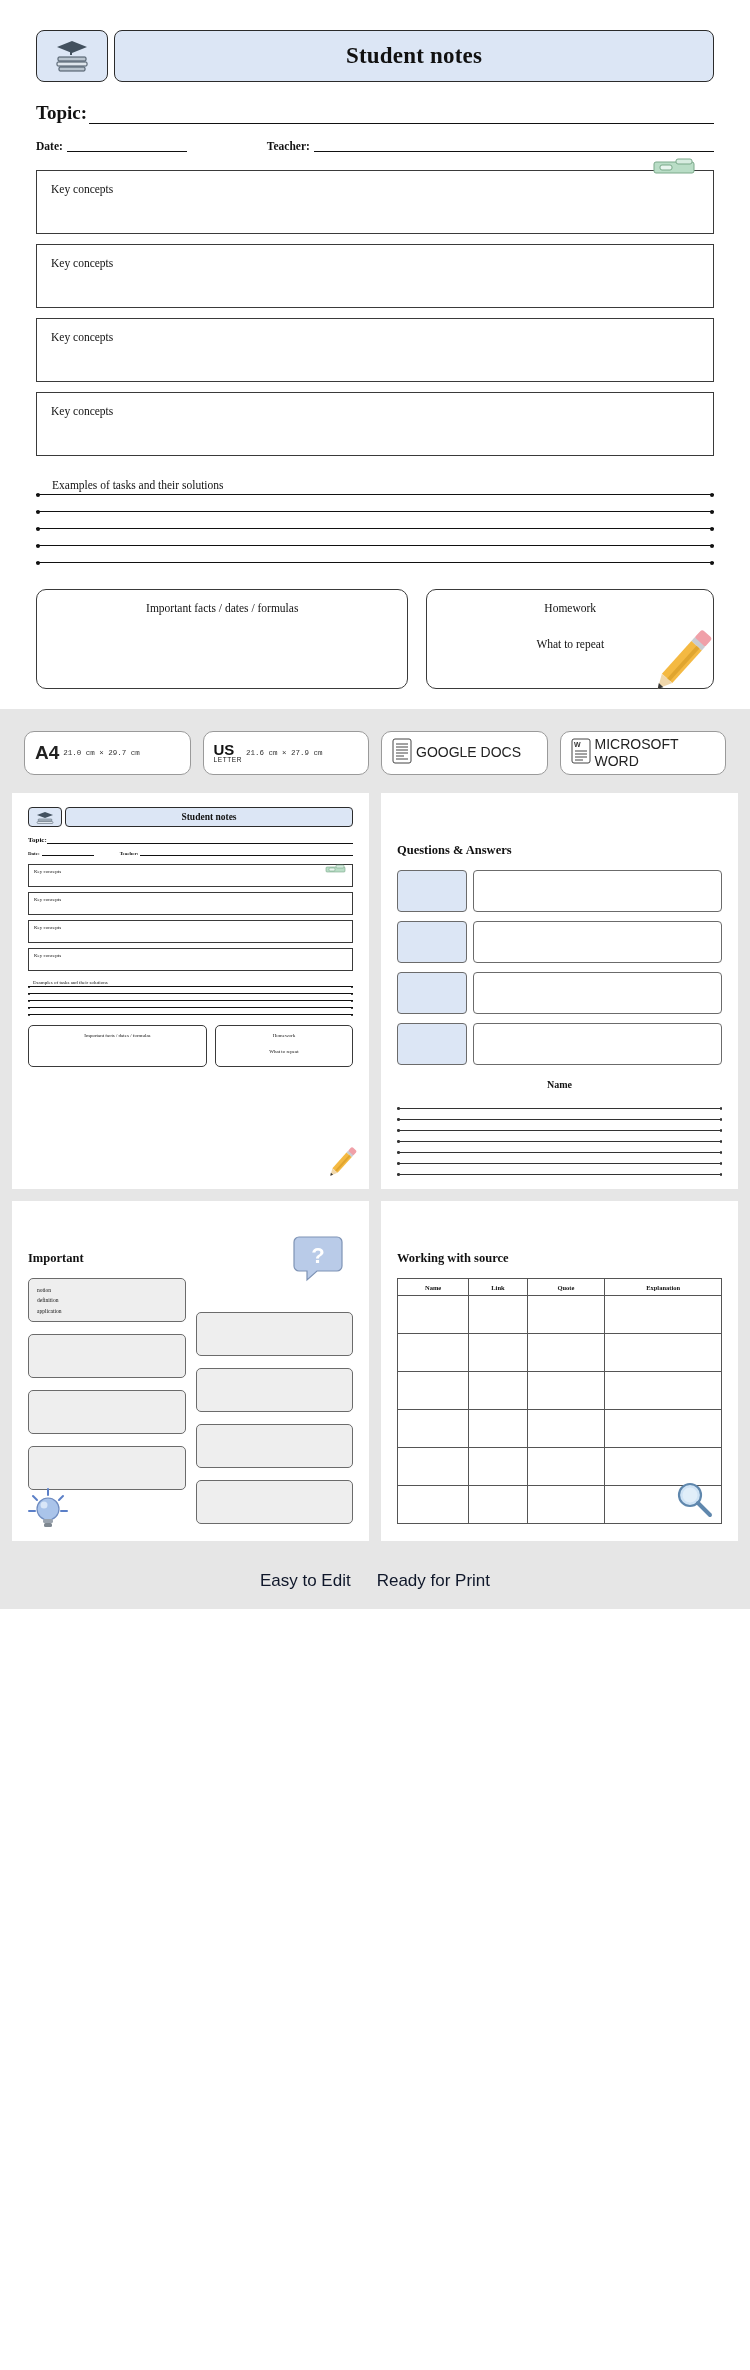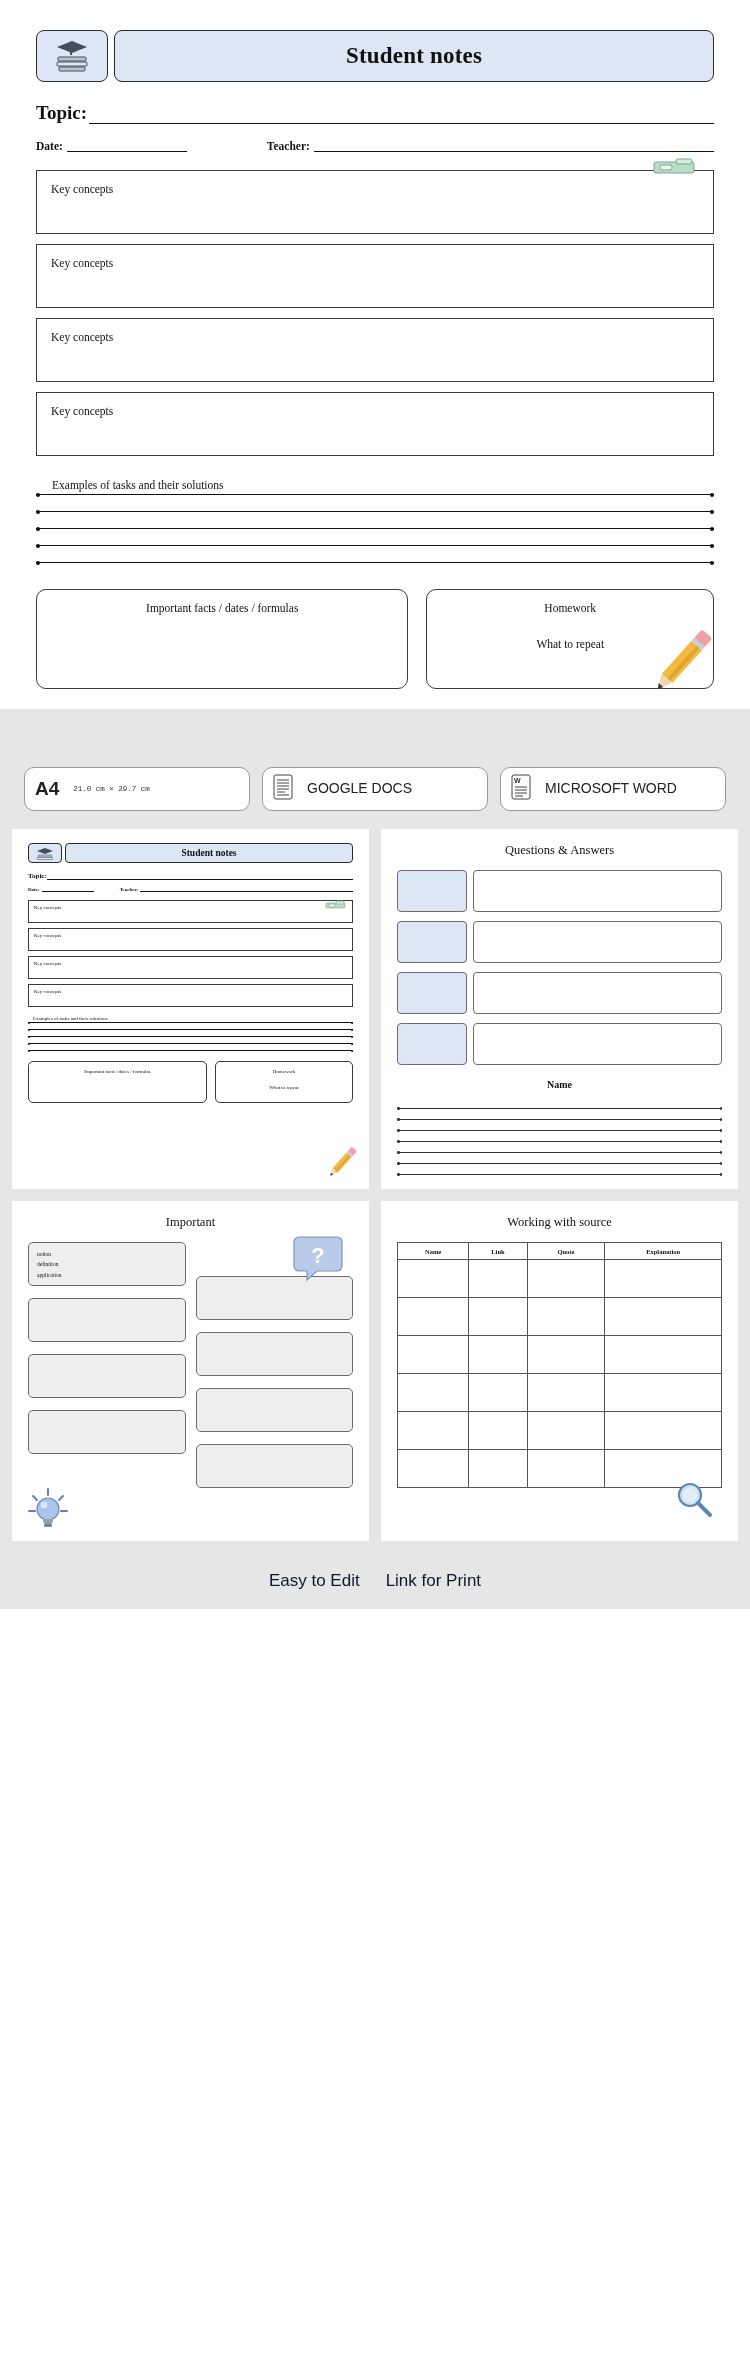--- a/index.html
+++ b/index.html
@@ -149,24 +149,23 @@
     justify-content: center;
   }
   .format-chip {
     background: #ffffff;
     border: 1px solid #9a9a9a;
     border-radius: 10px;
     height: 44px;
     flex: 1;
     display: flex;
     align-items: center;
-    gap: 14px;
+    gap: 4px;
     padding: 0 10px;
     font-family: "Liberation Sans", sans-serif;
-    margin-top: 36px;
   }
   .chip-big { font-size: 19px; font-weight: bold; color: #222; }
   .chip-sub { font-size: 7.5px; color: #333; line-height: 1.15; font-family: Liberation Mono, monospace; }
   .chip-us { display: flex; flex-direction: column; line-height: 1; }
   .chip-us .u1 { font-size: 15px; font-weight: bold; }
   .chip-us .u2 { font-size: 6.5px; letter-spacing: .6px; }
   .chip-label { font-size: 14px; color: #222; line-height: 1.25; }
 
   
   .grid {
@@ -176,24 +175,24 @@
     grid-template-columns: 1fr 1fr;
     gap: 12px;
   }
   .card {
     background: #ffffff;
     padding: 14px 16px;
     position: relative;
     min-height: 340px;
   }
   .card-title {
-    text-align: center;
     font-size: 12.5px;
-    font-weight: normal;
+    font-weight: bold;
     margin-bottom: 12px;
+    margin-top: 36px;
   }
 
   
   .mini-title-row { display: flex; gap: 3px; }
   .mini-badge {
     width: 34px; height: 20px;
     border: .8px solid #2b2b2b; border-radius: 4px;
     background: #dce6f5;
     display: flex; align-items: center; justify-content: center;
   }
@@ -397,20 +396,27 @@
   </span>
 </div>
 
 <div class="format-bar">
 
   <div class="format-chip">
     <span class="chip-big">A4</span>
     <span class="chip-sub">21.0 cm × 29.7 cm</span>
   </div>
 
+  <div class="format-chip">
+    <span class="chip-us">
+      <span class="u1">US</span>
+      <span class="u2">LETTER</span>
+    </span>
+    <span class="chip-sub">21.6 cm × 27.9 cm</span>
+  </div>
 
   <div class="format-chip">
     <span>
       <svg width="20" height="26" viewBox="0 0 20 26">
         <rect x="1" y="1" width="18" height="24" rx="2" fill="#fff" stroke="#444" stroke-width="1"></rect>
         <g stroke="#444" stroke-width="1">
           <line x1="4" y1="6" x2="16" y2="6"></line>
             <line x1="4" y1="9" x2="16" y2="9"></line>
           <line x1="4" y1="12" x2="16" y2="12"></line>
             <line x1="4" y1="15" x2="16" y2="15"></line>
@@ -657,14 +663,14 @@
         <circle cx="16" cy="16" r="11" fill="#cfe3f5" stroke="#5f87ad" stroke-width="2.2"></circle>
         <circle cx="16" cy="16" r="7.5" fill="#e8f2fb" opacity=".7"></circle>
         <line x1="24" y1="24" x2="36" y2="36" stroke="#5f87ad" stroke-width="4" stroke-linecap="round"></line>
       </svg>
     </span>
   </div>
 </div>
 
 <div class="footer">
   <span>Easy to Edit</span>
-  <span>Link for Print</span>
+  <span>Ready for Print</span>
 </div>
 
 </body></html>

